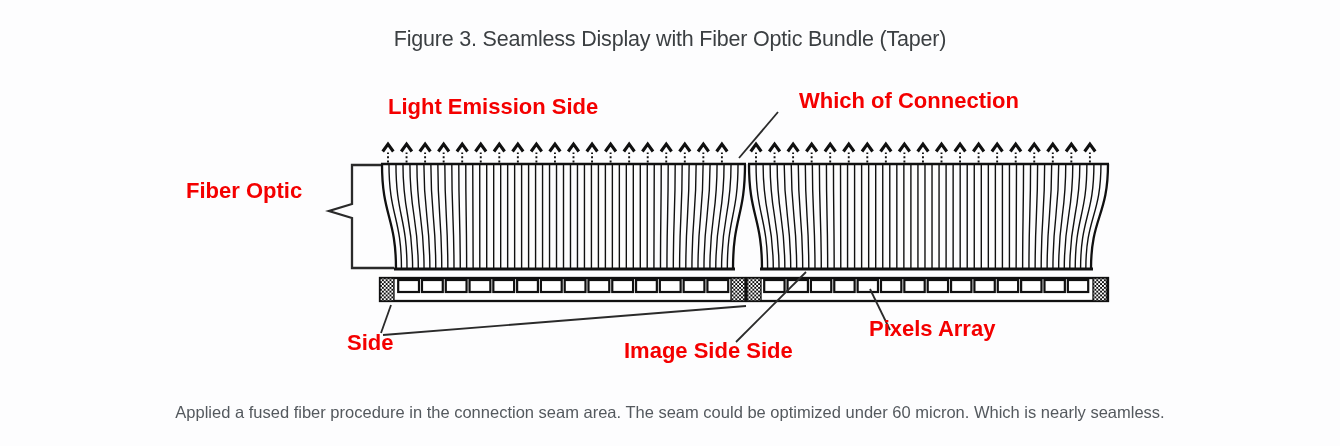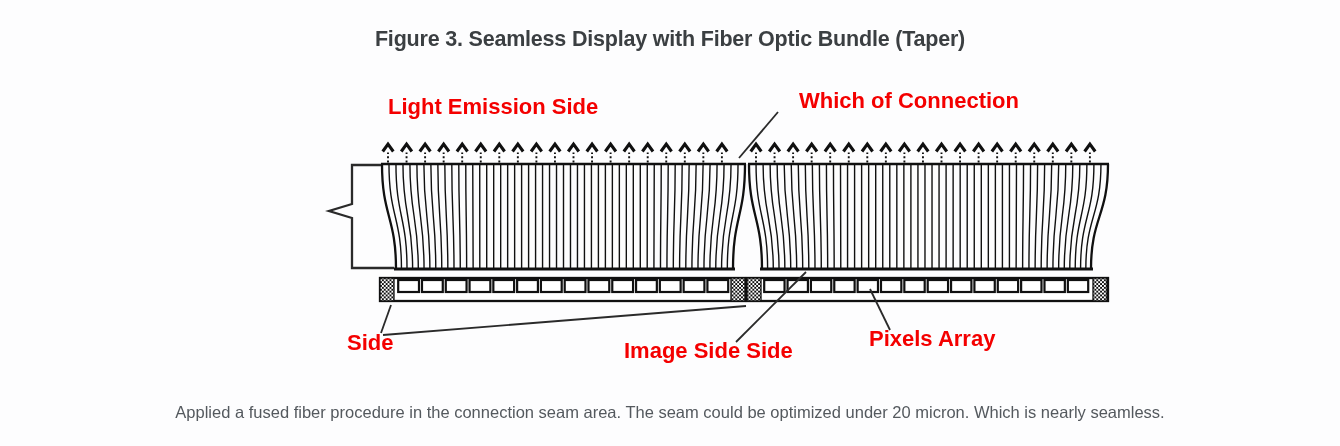--- a/index.html
+++ b/index.html
@@ -1,19 +1,19 @@
 <!DOCTYPE html>
 <html style="--red: #f40000; --title: #3b3f42; --caption: #54595e;"><head>
 <meta charset="utf-8">
 <style>
   html,body{margin:0;padding:0;background:#fff;}
   .page{position:relative;width:1340px;height:446px;background:#fdfdfe;overflow:hidden;
         font-family:"Liberation Sans",sans-serif;}
   .title{position:absolute;top:27px;left:0;width:100%;text-align:center;margin:0;
-         font-size:21.5px;font-weight:700;letter-spacing:-0.2px;color:var(--title,#3b3f42);}
+         font-size:21.5px;font-weight:400;letter-spacing:-0.2px;color:var(--title,#3b3f42);}
   .diagram-wrap{position:absolute;left:0;top:0;width:1266px;height:446px;}
   #diagram{position:absolute;left:0;top:0;}
   .rlabel{position:absolute;font-size:22px;font-weight:700;color:var(--red,#f40000);
           white-space:nowrap;line-height:1;}
   .caption{position:absolute;top:403px;left:0;width:100%;text-align:center;margin:0;
            font-size:16.5px;font-weight:400;color:var(--caption,#54595e);}
 </style>
 </head>
 <body>
 
@@ -263,19 +263,20 @@
         <path d="M381,165 L352,165 L352,204 L329,211 L352,218 L352,268 L394,268" stroke="#2a2a2a" fill="none" stroke-width="2.3" stroke-linejoin="miter"></path>
         <path d="M778,112 L739,158" stroke="#2a2a2a" fill="none" stroke-width="1.8"></path>
         <path d="M381,333 L391,305" stroke="#2a2a2a" fill="none" stroke-width="1.8"></path>
         <path d="M383,335 L746,306" stroke="#2a2a2a" fill="none" stroke-width="1.8"></path>
         <path d="M736,342 L806,272" stroke="#2a2a2a" fill="none" stroke-width="1.8"></path>
         <path d="M890,330 L870,289" stroke="#2a2a2a" fill="none" stroke-width="1.8"></path>
       </svg>
 
     <span class="rlabel" style="left:388px;top:96px">Light Emission Side</span>
     <span class="rlabel" style="left:799px;top:90px">Which of Connection</span>
+    <span class="rlabel" style="left:186px;top:180px">Fiber Optic</span>
     <span class="rlabel" style="left:347px;top:332px">Side</span>
     <span class="rlabel" style="left:624px;top:340px">Image Side Side</span>
-    <span class="rlabel" style="left:869px;top:328px">Pixels Array</span>
+    <span class="rlabel" style="left:869px;top:318px">Pixels Array</span>
   </div>
 
-  <p class="caption">Applied a fused fiber procedure in the connection seam area. The seam could be optimized under 20 micron. Which is nearly seamless.</p>
+  <p class="caption">Applied a fused fiber procedure in the connection seam area. The seam could be optimized under 60 micron. Which is nearly seamless.</p>
 </div>
 
 </body></html>

